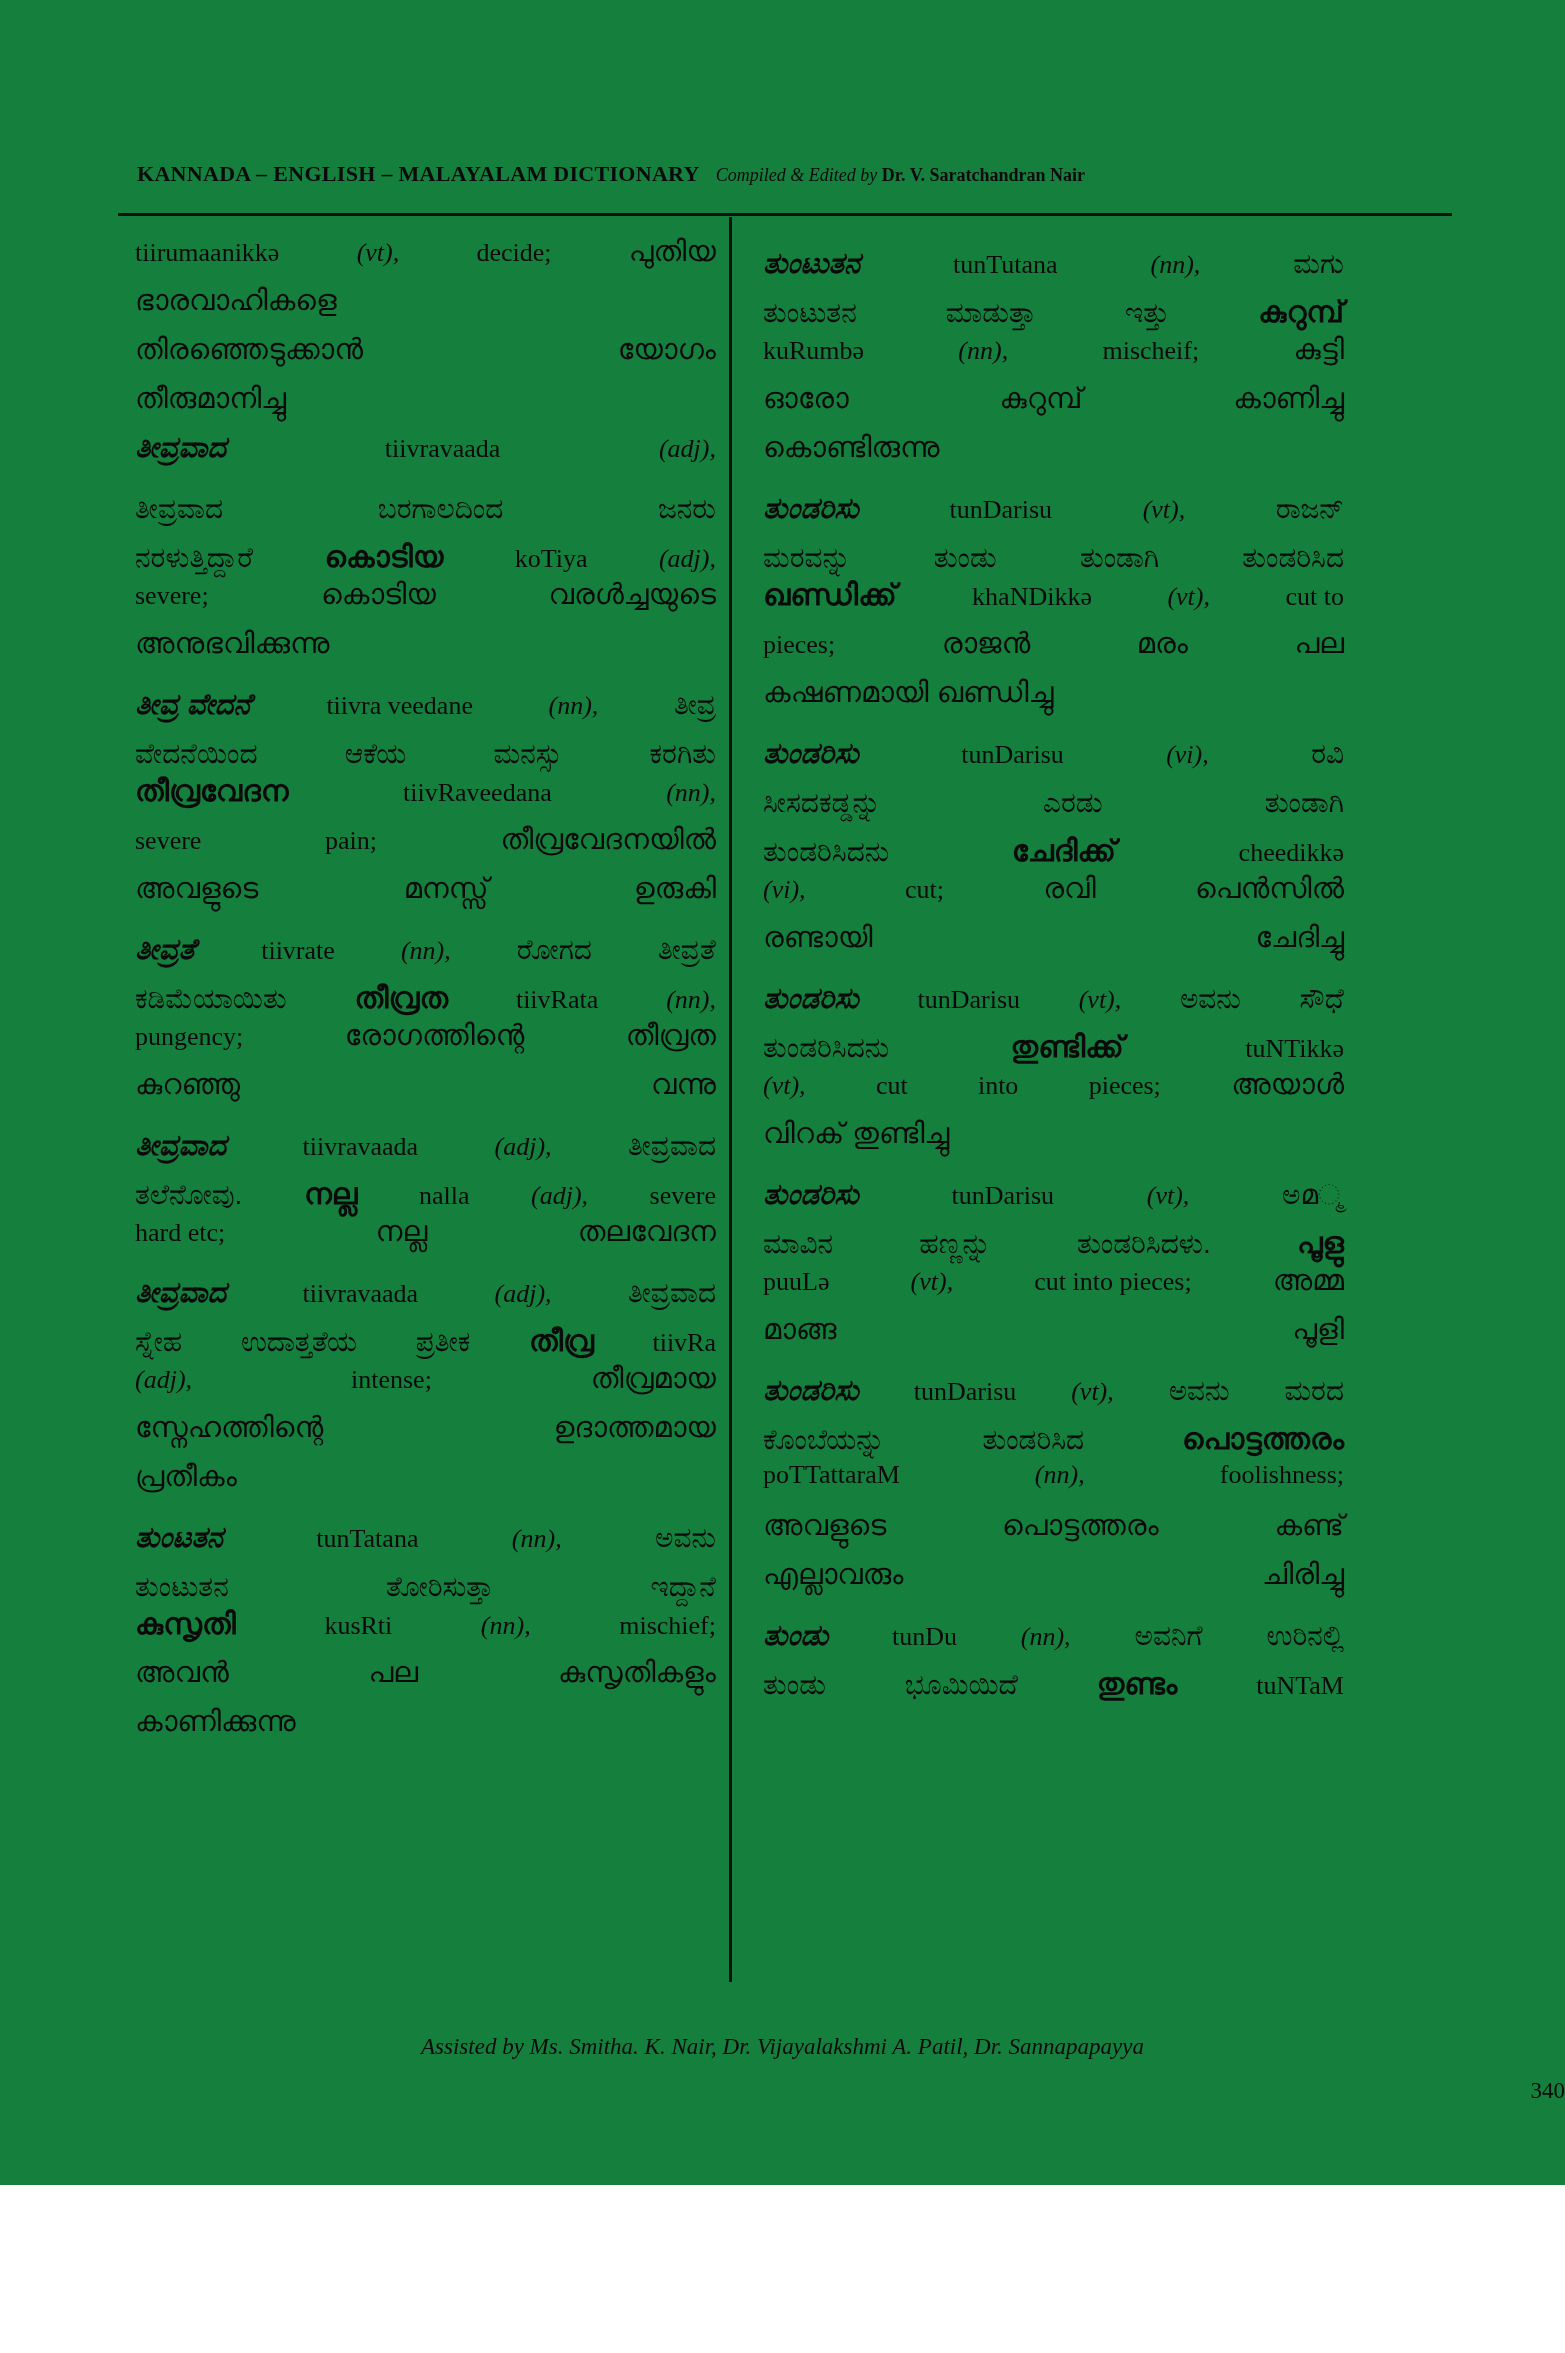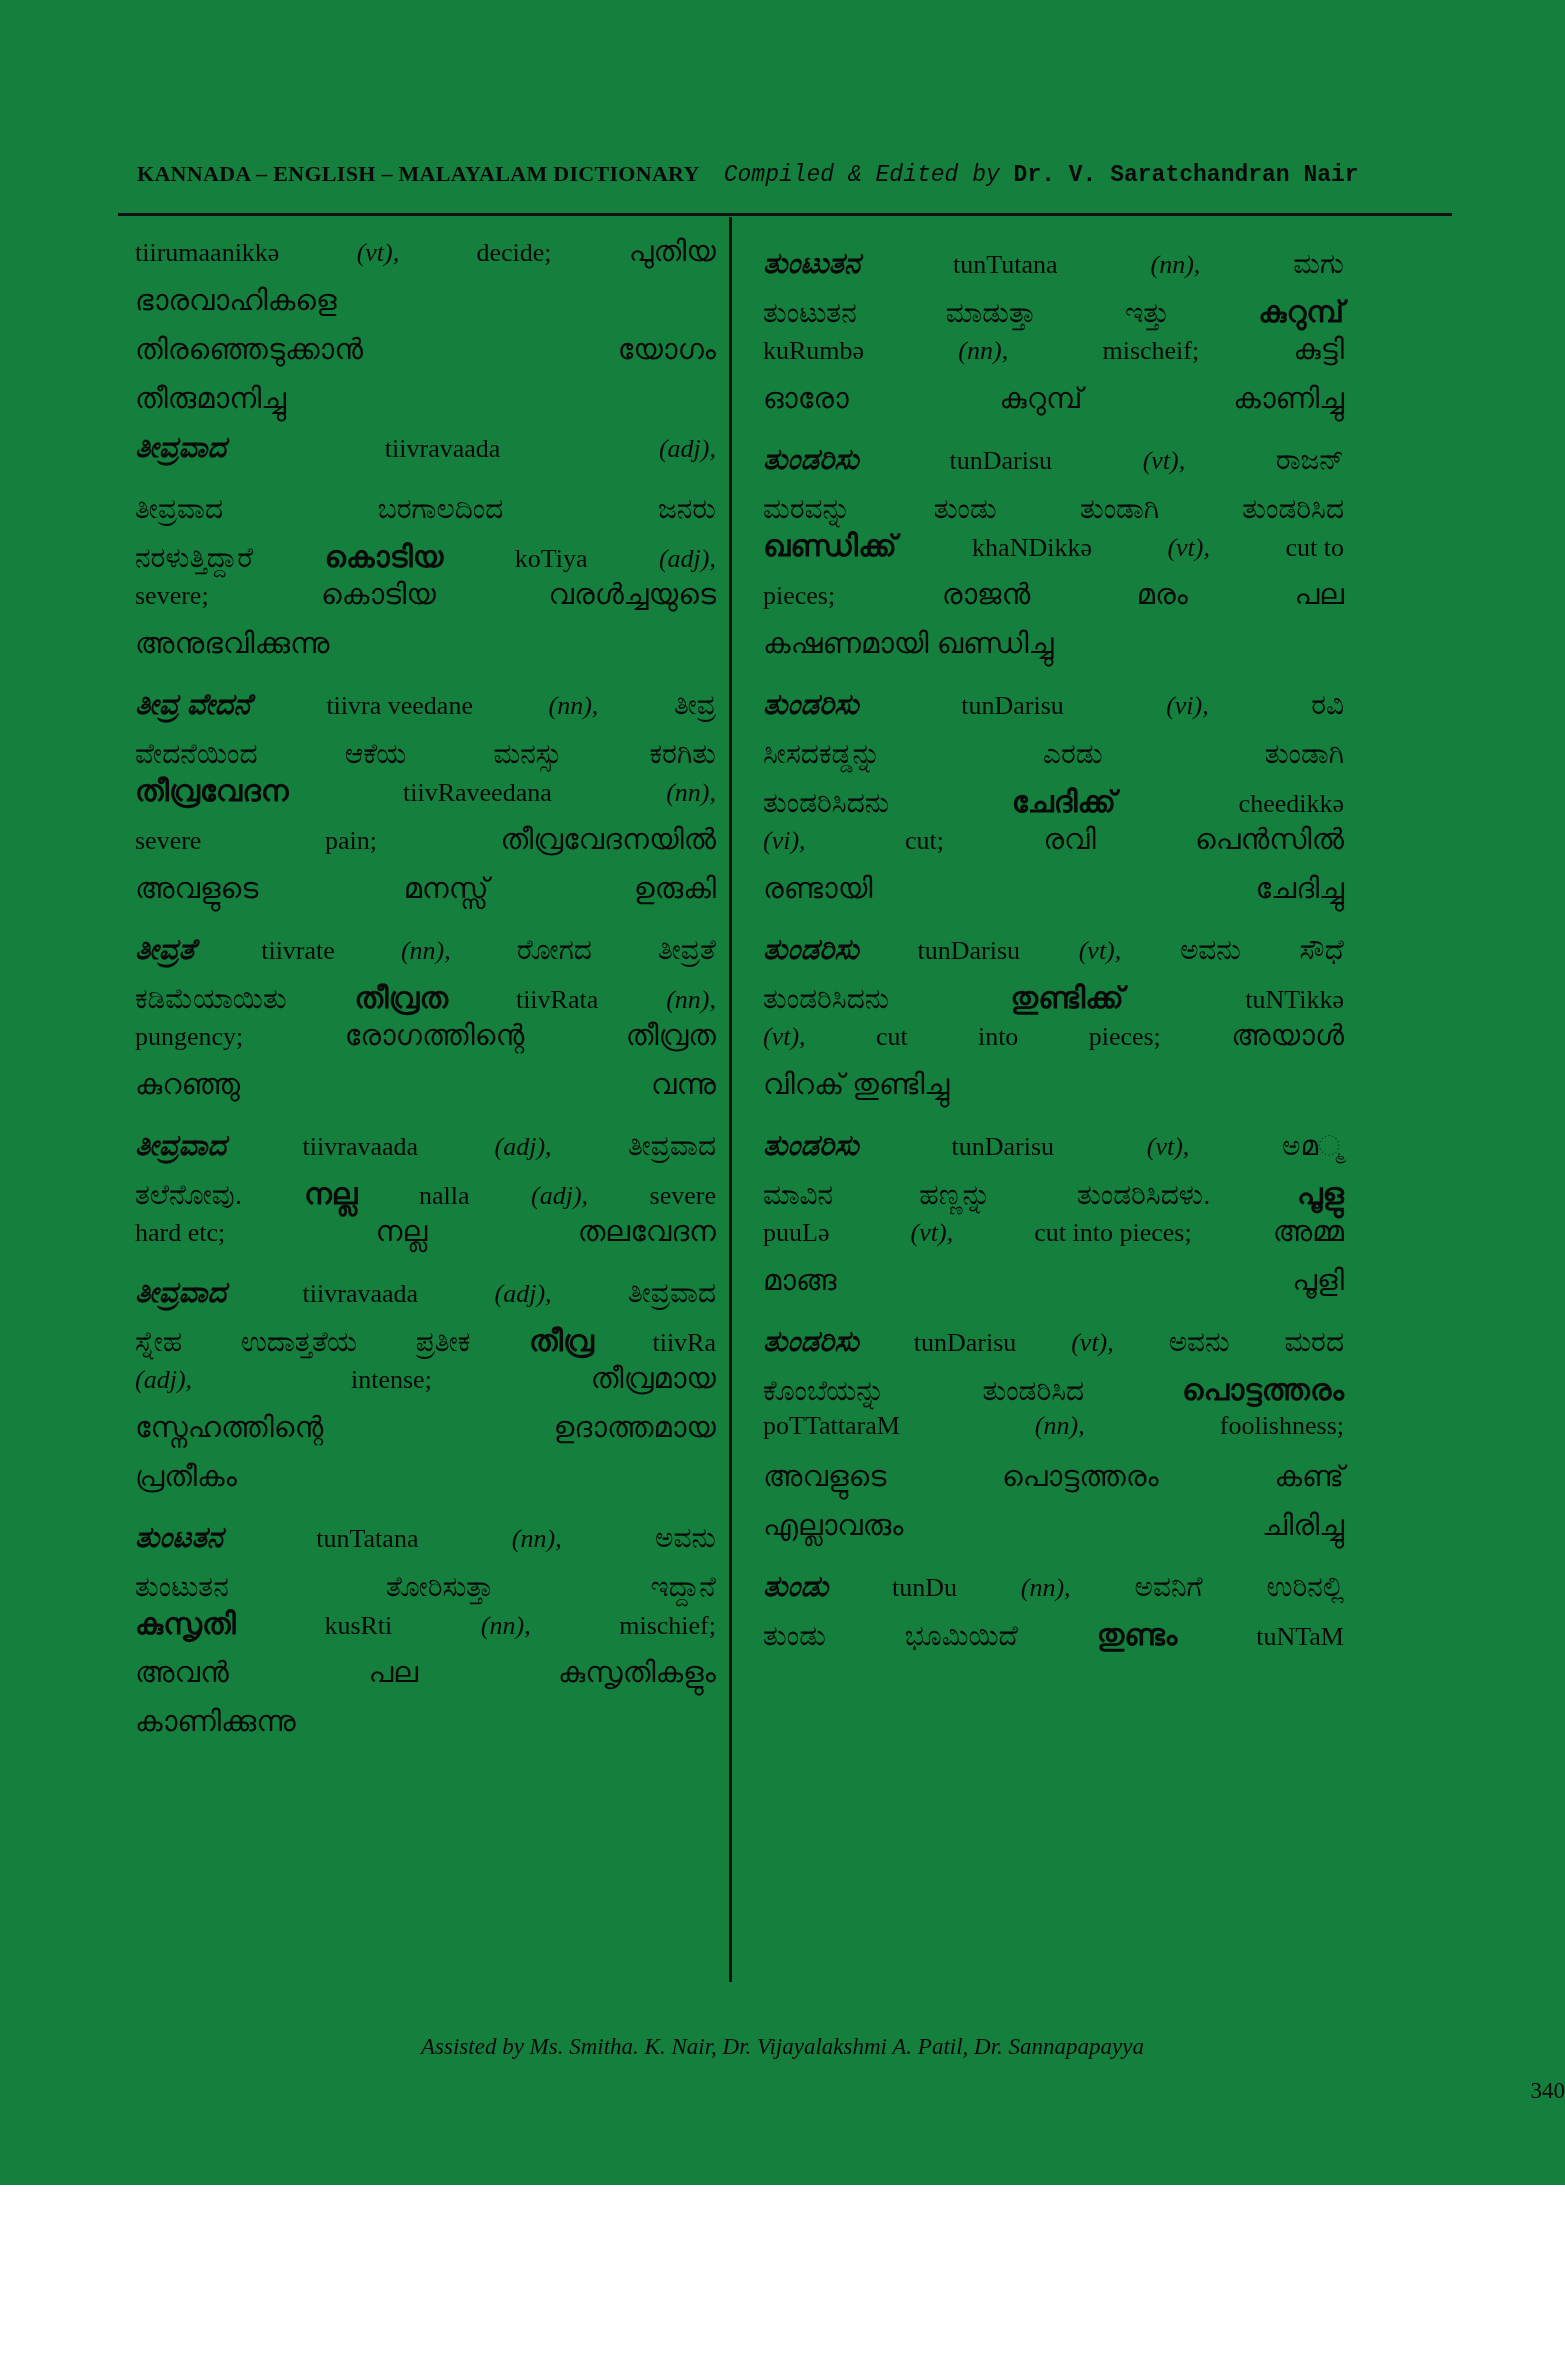--- a/index.html
+++ b/index.html
@@ -35,24 +35,24 @@
     align-items: baseline;
     white-space: nowrap;
   }
   .head-title {
     font-family: "Liberation Serif", "DejaVu Serif", serif;
     font-weight: bold;
     font-size: 22px;
     letter-spacing: 0.3px;
   }
   .head-credit {
-    font-family: Liberation Mono, monospace;
+    font-family: Liberation Serif, serif;
     font-style: italic;
-    font-size: 23px;
-    margin-left: 24px;
+    font-size: 18px;
+    margin-left: 16px;
   }
   .head-credit b {
     font-style: normal;
     font-weight: bold;
   }
 
   .head-rule {
     position: absolute;
     left: 118px;
     top: 213px;
@@ -342,20 +342,23 @@
         <span class="rom">kuRumbə</span>
         <span class="pos">(nn),</span>
         <span class="gloss">mischeif;</span>
         <span class="ml">കുട്ടി</span>
       </div>
       <div class="line">
         <span class="ml">ഓരോ</span>
         <span class="ml">കുറുമ്പ്</span>
         <span class="ml">കാണിച്ചു</span>
       </div>
+      <div class="line flush">
+        <span class="ml">കൊണ്ടിരുന്നു</span>
+      </div>
       <div class="line">
         <span class="kn-head">ತುಂಡರಿಸು</span>
         <span class="rom">tunDarisu</span>
         <span class="pos">(vt),</span>
         <span class="kn">ರಾಜನ್</span>
       </div>
       <div class="line">
         <span class="kn">ಮರವನ್ನು</span>
         <span class="kn">ತುಂಡು</span>
         <span class="kn">ತುಂಡಾಗಿ</span>

